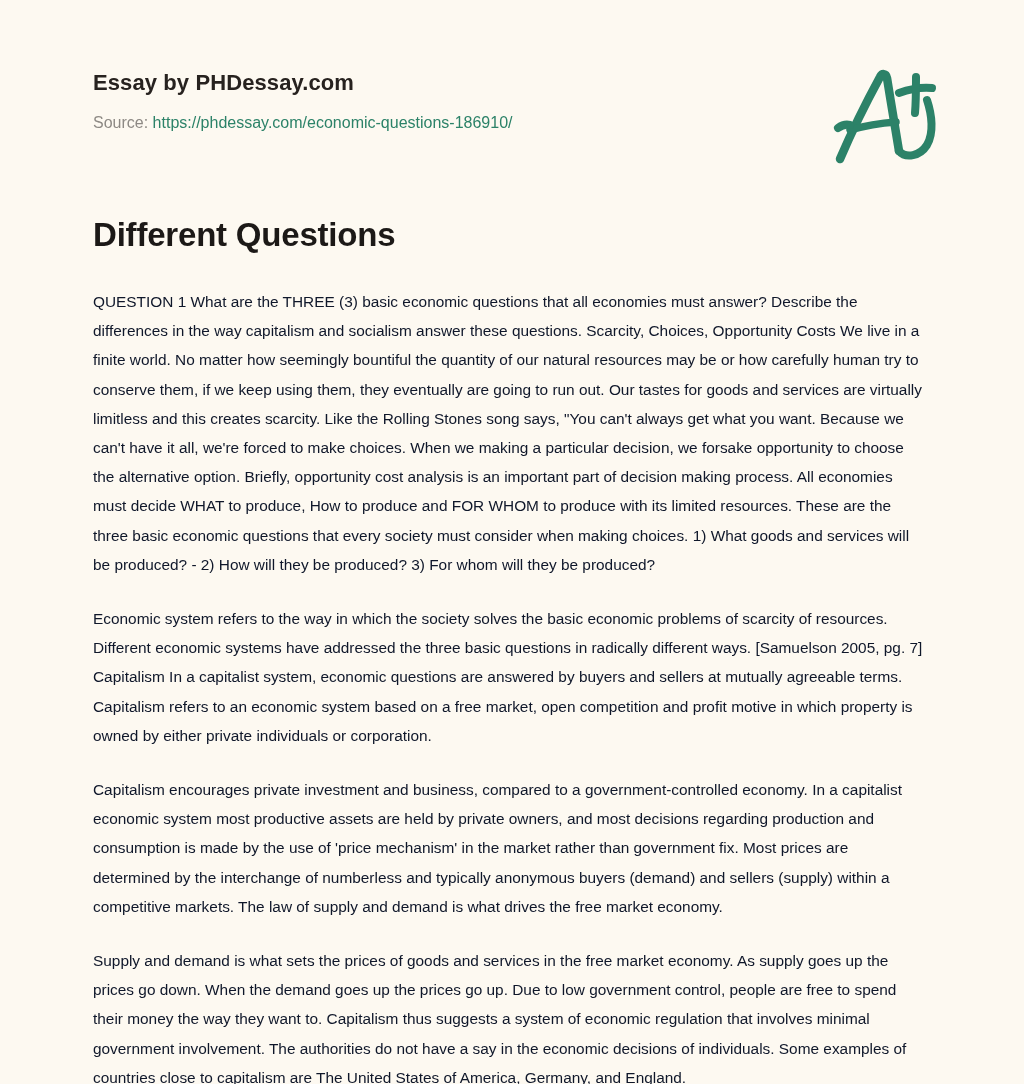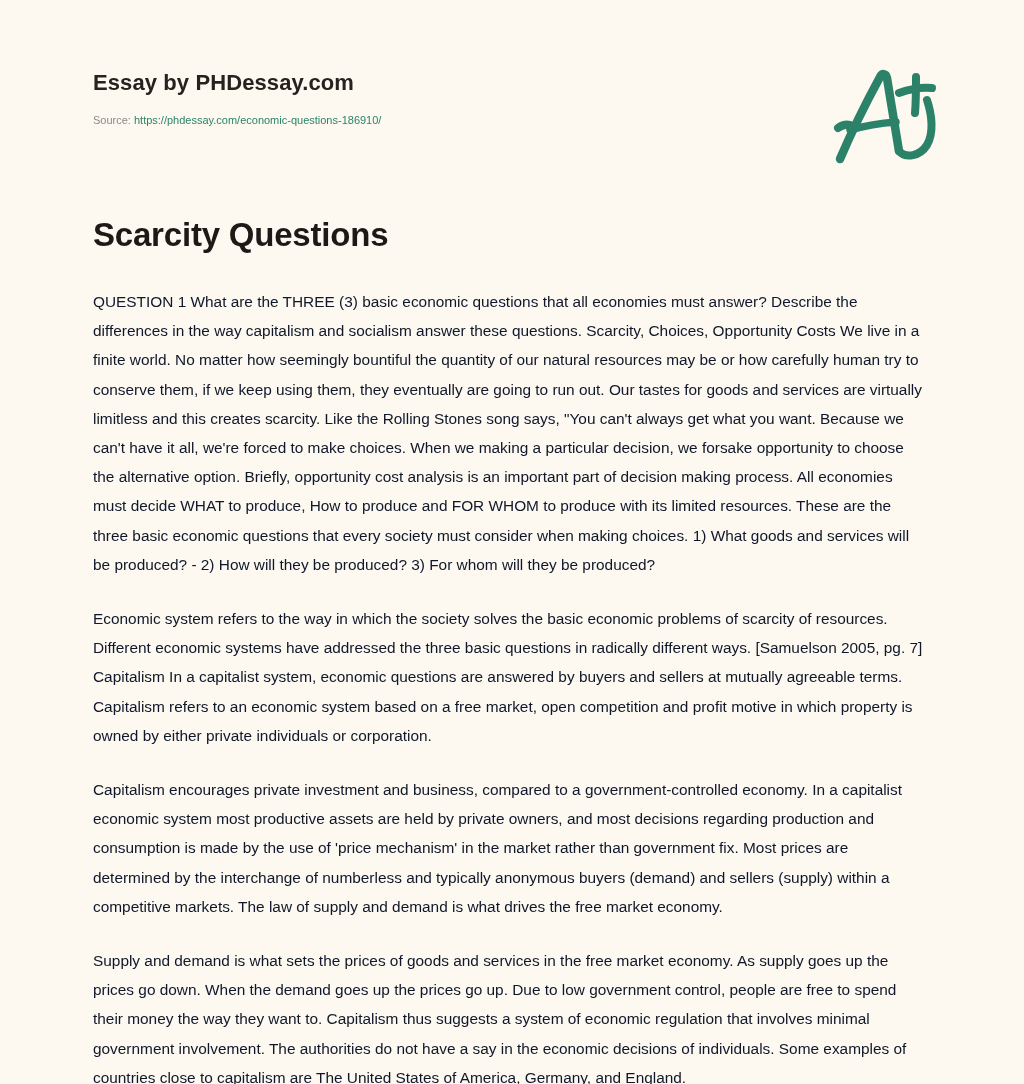--- a/index.html
+++ b/index.html
@@ -33,21 +33,21 @@
   .brand-line {
     font-size: 22px;
     font-weight: bold;
     color: #27221f;
     letter-spacing: 0.1px;
     line-height: 1.2;
     white-space: nowrap;
   }
   .source-line {
     margin-top: 17px;
-    font-size: 11px;
+    font-size: 16px;
     line-height: 1.3;
     white-space: nowrap;
   }
   .source-label {
     color: #8d8984;
   }
   .source-url {
     color: #2c8268;
     text-decoration: none;
   }
@@ -115,21 +115,21 @@
         <path d="M14 104 C26 76 42 44 54 22 C56 18 60 18 61 23 C65 48 70 78 73 96" stroke-width="8.5"></path>
         <path d="M24 75 C38 71 56 68 70 67" stroke-width="7.5"></path>
         <path d="M12 73 C16 70 20 69 24 70" stroke-width="8"></path>
         <path d="M73 38 C84 34 96 32 106 33" stroke-width="8"></path>
         <path d="M90 22 C90 33 90 47 89 58" stroke-width="8"></path>
         <path d="M101 45 C106 60 108 78 101 90 C94 101 80 104 73 96" stroke-width="8"></path>
       </g>
     </svg>
   </div>
 
-  <h1 class="doc-title">Scarcity Questions</h1>
+  <h1 class="doc-title">Different Questions</h1>
 
   <div class="body-copy">
     <p>QUESTION 1 What are the THREE (3) basic economic questions that all economies must answer? Describe the differences in the way capitalism and socialism answer these questions. Scarcity, Choices, Opportunity Costs We live in a finite world. No matter how seemingly bountiful the quantity of our natural resources may be or how carefully human try to conserve them, if we keep using them, they eventually are going to run out. Our tastes for goods and services are virtually limitless and this creates scarcity. Like the Rolling Stones song says, "You can't always get what you want. Because we can't have it all, we're forced to make choices. When we making a particular decision, we forsake opportunity to choose the alternative option. Briefly, opportunity cost analysis is an important part of decision making process. All economies must decide WHAT to produce, How to produce and FOR WHOM to produce with its limited resources. These are the three basic economic questions that every society must consider when making choices. 1) What goods and services will be produced? - 2) How will they be produced? 3) For whom will they be produced?</p>
     <p>Economic system refers to the way in which the society solves the basic economic problems of scarcity of resources. Different economic systems have addressed the three basic questions in radically different ways. [Samuelson 2005, pg. 7] Capitalism In a capitalist system, economic questions are answered by buyers and sellers at mutually agreeable terms. Capitalism refers to an economic system based on a free market, open competition and profit motive in which property is owned by either private individuals or corporation.</p>
     <p>Capitalism encourages private investment and business, compared to a government-controlled economy. In a capitalist economic system most productive assets are held by private owners, and most decisions regarding production and consumption is made by the use of 'price mechanism' in the market rather than government fix. Most prices are determined by the interchange of numberless and typically anonymous buyers (demand) and sellers (supply) within a competitive markets. The law of supply and demand is what drives the free market economy.</p>
     <p>Supply and demand is what sets the prices of goods and services in the free market economy. As supply goes up the prices go down. When the demand goes up the prices go up. Due to low government control, people are free to spend their money the way they want to. Capitalism thus suggests a system of economic regulation that involves minimal government involvement. The authorities do not have a say in the economic decisions of individuals. Some examples of countries close to capitalism are The United States of America, Germany, and England.</p>
 
   </div>
 
 </div>

